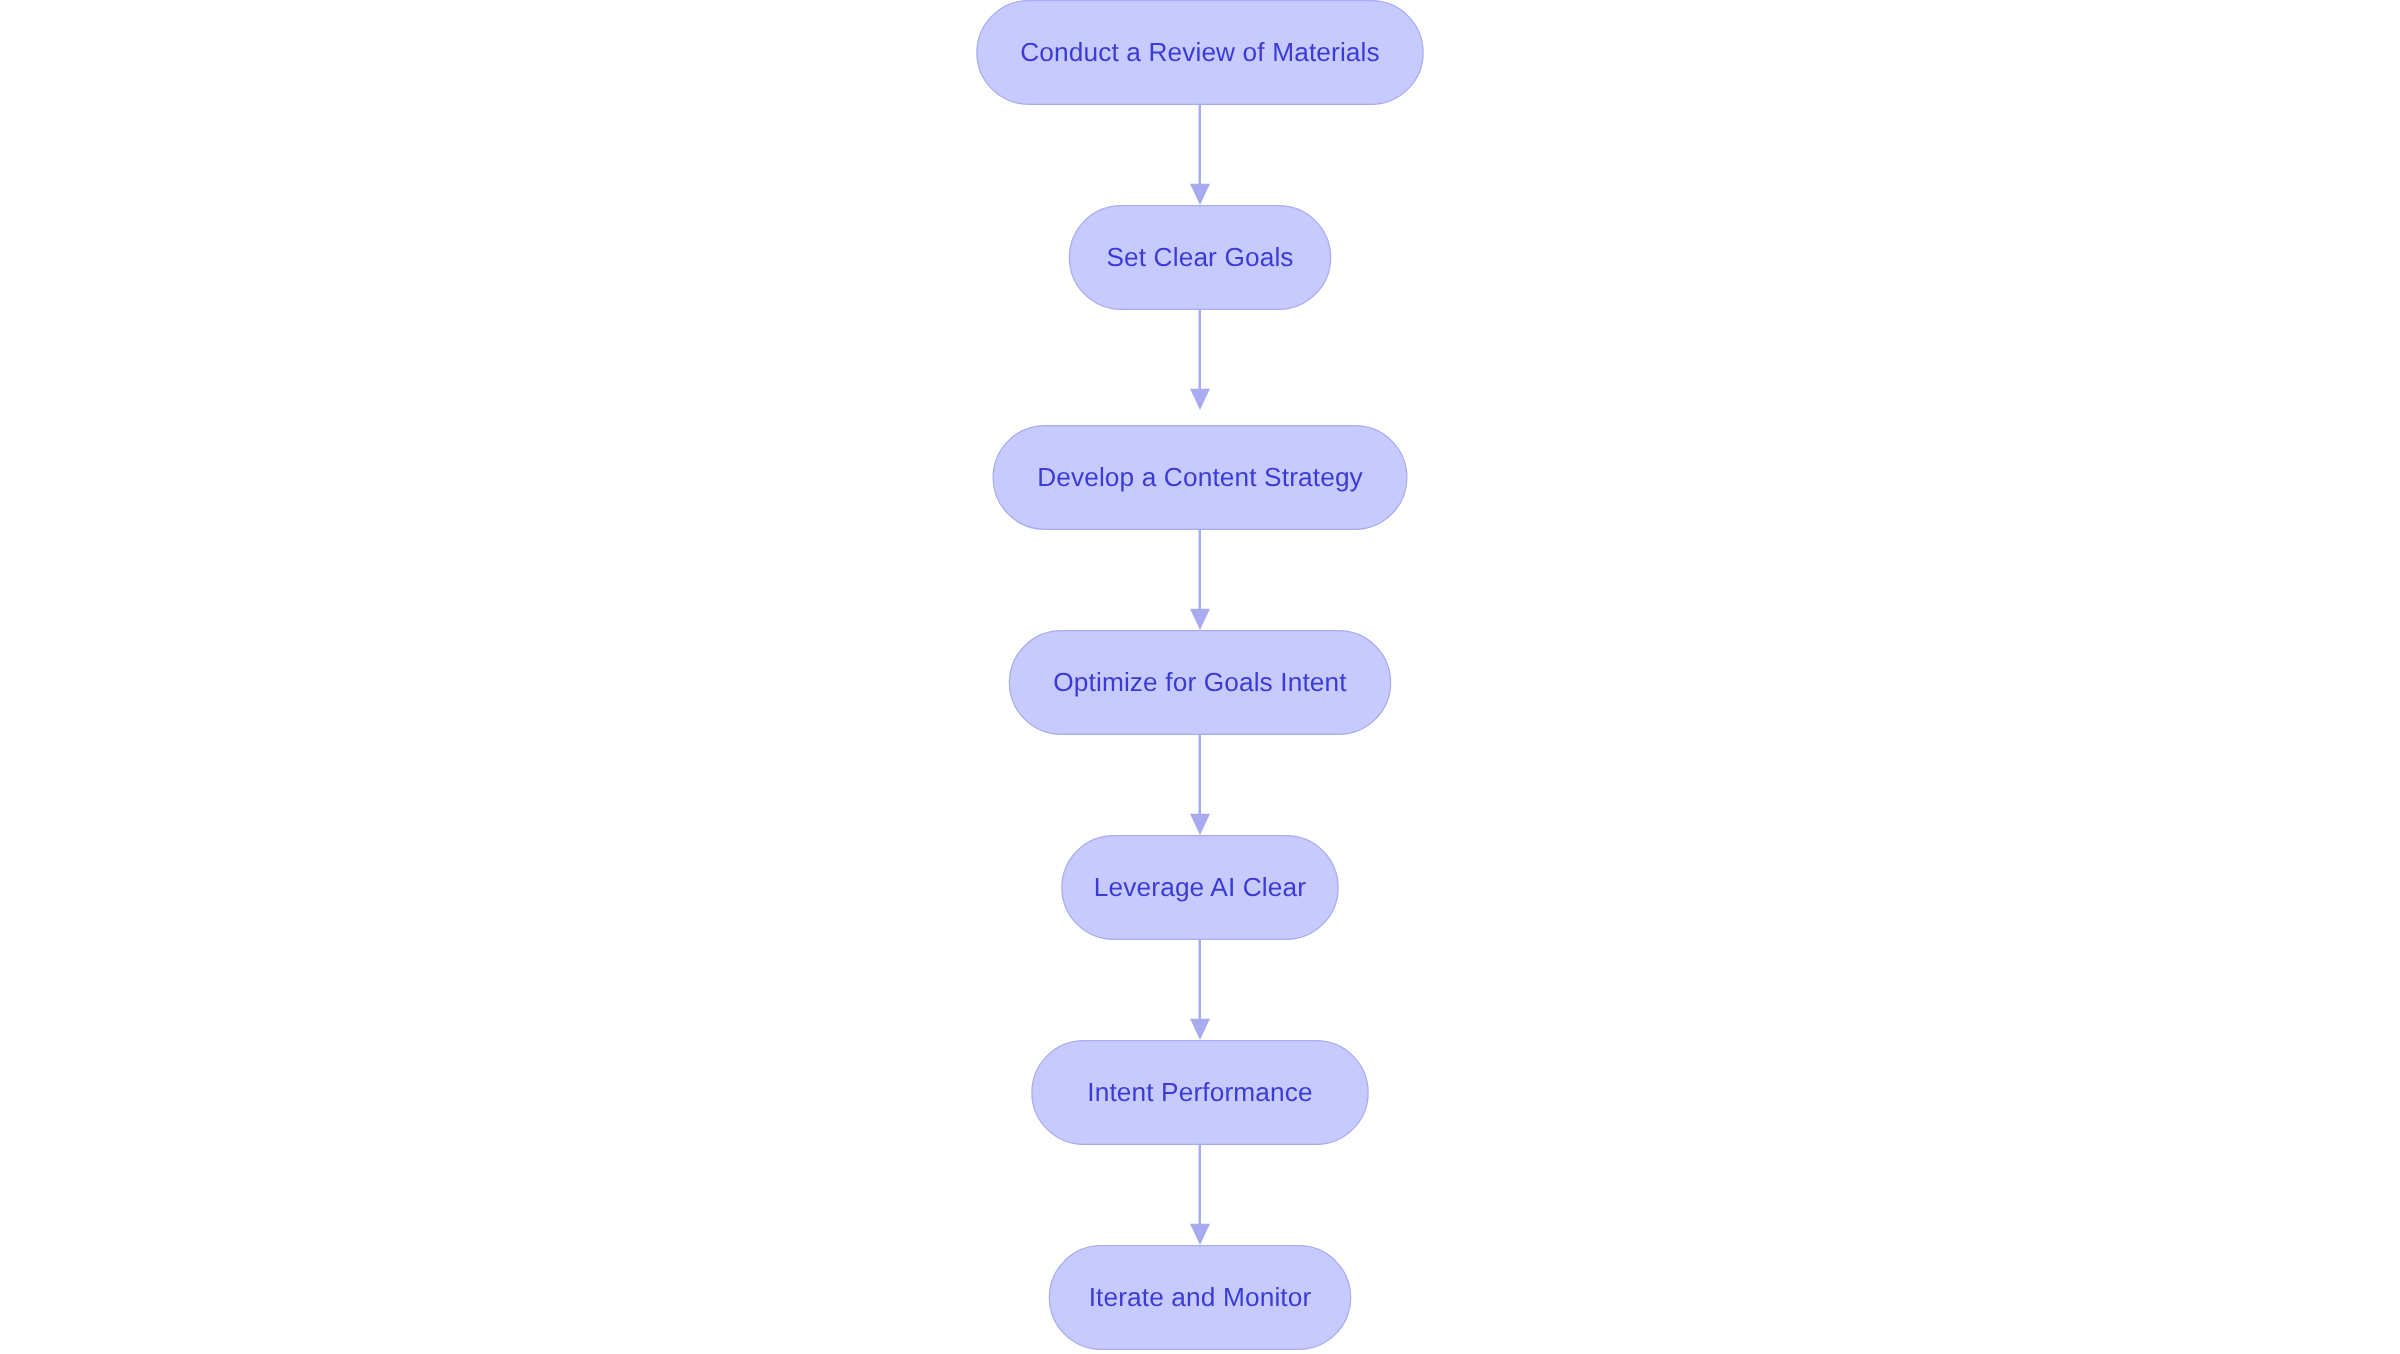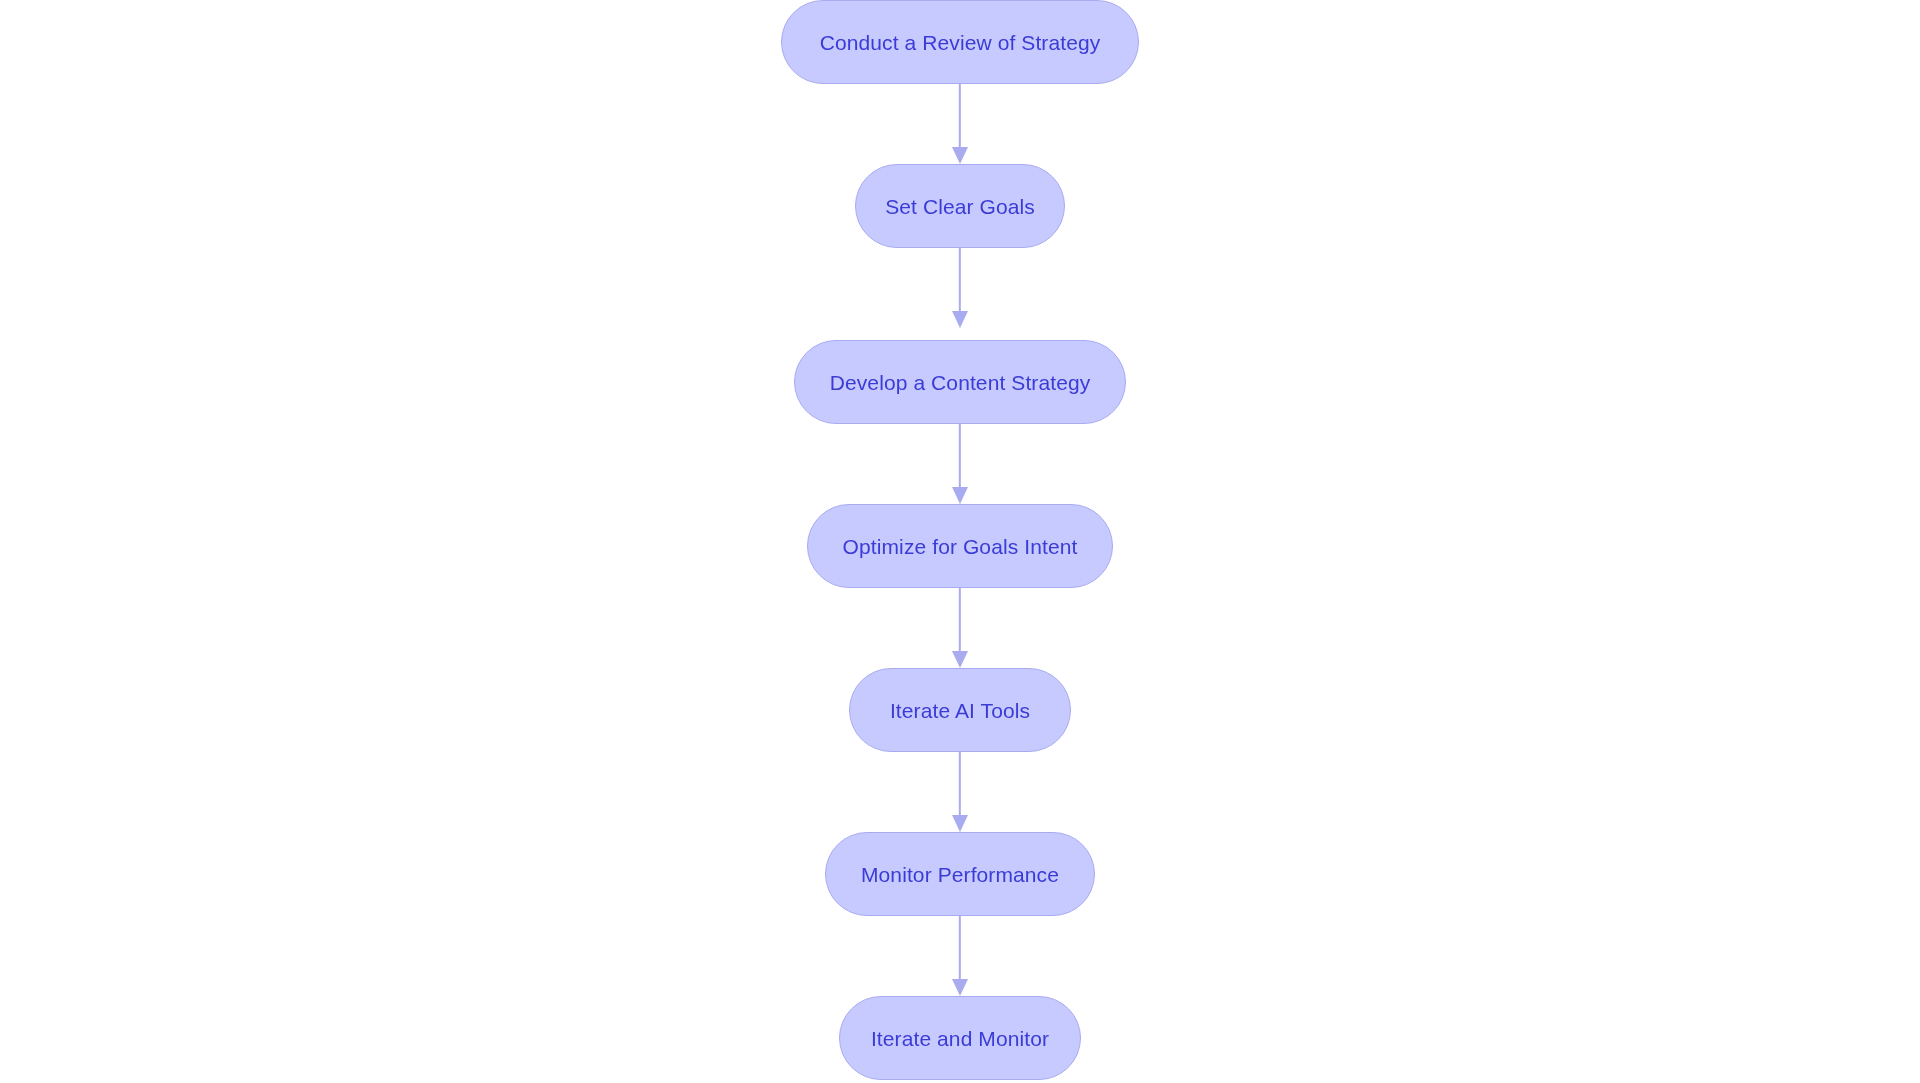--- a/index.html
+++ b/index.html
@@ -91,21 +91,21 @@
   .n5 { width: 270px; }
   .n6 { width: 242px; }
 </style>
 </head>
 <body>
 
 <div id="flow-canvas">
   <div class="flow-column">
 
     <div class="node n0">
-      <span class="node-label">Conduct a Review of Strategy</span>
+      <span class="node-label">Conduct a Review of Materials</span>
     </div>
 
     <div class="connector">
       <div class="conn-line"></div>
       <div class="conn-head"></div>
     </div>
 
     <div class="node n1">
       <span class="node-label">Set Clear Goals</span>
     </div>
@@ -127,30 +127,30 @@
     <div class="node n3">
       <span class="node-label">Optimize for Goals Intent</span>
     </div>
 
     <div class="connector">
       <div class="conn-line"></div>
       <div class="conn-head"></div>
     </div>
 
     <div class="node n4">
-      <span class="node-label">Iterate AI Tools</span>
+      <span class="node-label">Leverage AI Clear</span>
     </div>
 
     <div class="connector">
       <div class="conn-line"></div>
       <div class="conn-head"></div>
     </div>
 
     <div class="node n5">
-      <span class="node-label">Monitor Performance</span>
+      <span class="node-label">Intent Performance</span>
     </div>
 
     <div class="connector">
       <div class="conn-line"></div>
       <div class="conn-head"></div>
     </div>
 
     <div class="node n6">
       <span class="node-label">Iterate and Monitor</span>
     </div>

